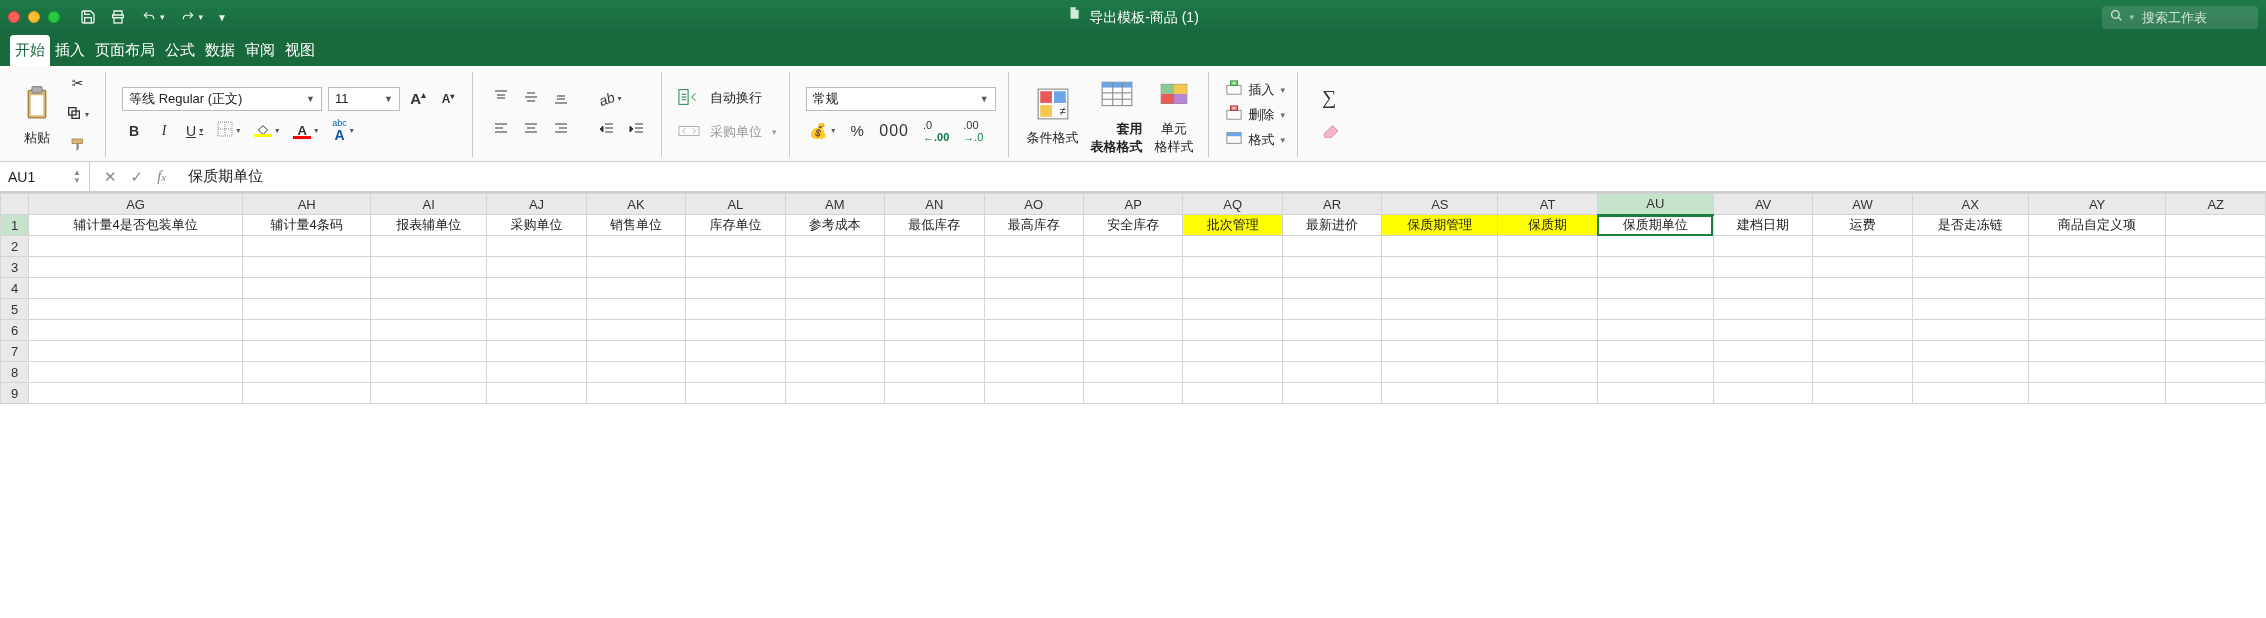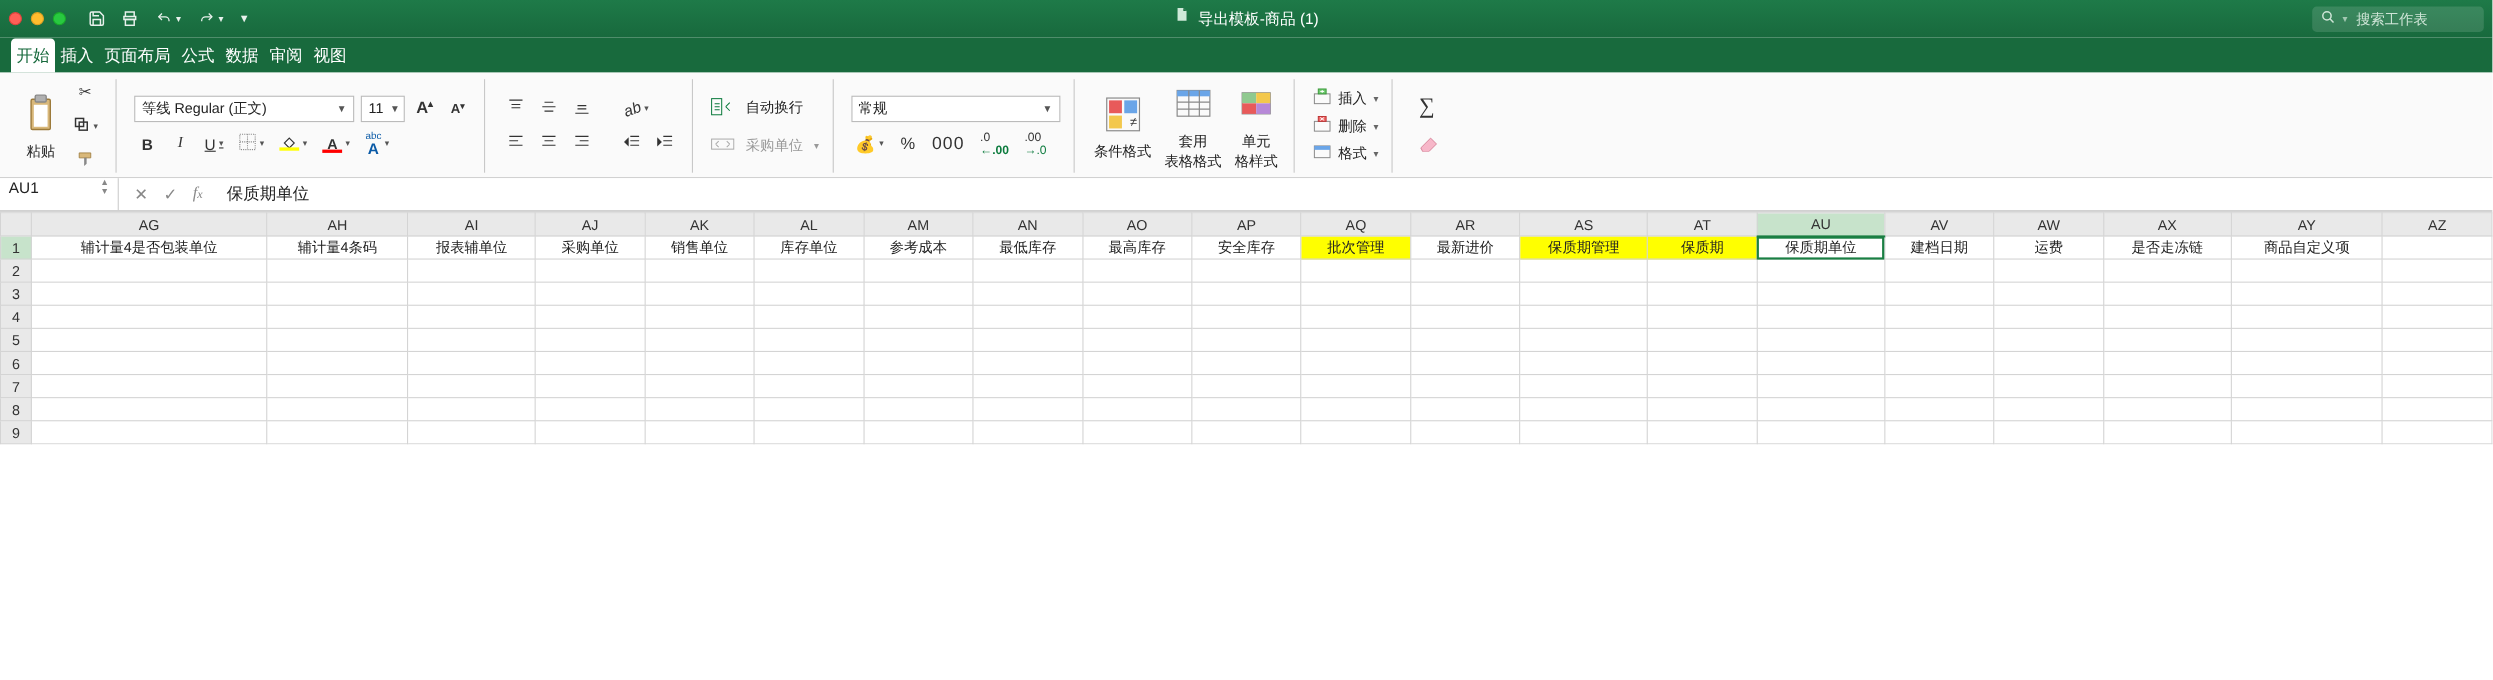--- a/index.html
+++ b/index.html
@@ -107,22 +107,22 @@
   }
   .btn.dd::after { content:"▾"; font-size:8px; margin-left:3px; color:#555; }
   .underline-bar { width:18px; height:3px; margin-top:-2px; }
   
   .formula-bar {
     display:flex; align-items:center;
     border-bottom: 1px solid #ccc; height:30px;
     background:#fff;
   }
   .namebox {
-    width:108px; border-right:1px solid #ccc;
-    display:flex; align-items:flex-start; padding:0 8px; height:100%;
+    width:90px; border-right:1px solid #ccc;
+    display:flex; align-items:center; padding:0 8px; height:100%;
     font-size:14px; justify-content:space-between;
   }
   .fb-actions { display:flex; align-items:center; gap:14px; padding:0 14px; color:#888; }
   .fb-input { flex:1; padding:0 8px; font-size:15px; }
   
   .grid-wrapper { border-top:1px solid #ccc; }
   table.grid {
     border-collapse: collapse; width:100%; table-layout:auto;
   }
   table.grid th, table.grid td {
@@ -249,21 +249,21 @@
     </div>
   </div>
 
   <div class="group">
     <div class="ribbon-row">
       <div class="ctrl-row">
         <div class="combo" style="width:200px">
           <span>等线 Regular (正文)</span>
           <span class="caret" style="margin-left:auto">▼</span>
         </div>
-        <div class="combo" style="width:40px">
+        <div class="combo" style="width:72px">
           <span>11</span>
           <span class="caret" style="margin-left:auto">▼</span>
         </div>
         <div class="btn">
             <span style="font-size:15px;font-weight:600;">A<span style="font-size:9px;position:relative;top:-6px;">▴</span></span>
           </div>
         <div class="btn">
             <span style="font-size:12px;font-weight:600;">A<span style="font-size:8px;position:relative;top:-4px;">▾</span></span>
           </div>
       </div>
@@ -438,21 +438,21 @@
       <span class="icon-wrapper">
         <svg width="34" height="34" viewBox="0 0 32 32">
             <rect x="2" y="4" width="28" height="22" fill="none" stroke="#888"></rect>
             <rect x="2" y="4" width="28" height="5" fill="#6aa5e8"></rect>
             <line x1="2" y1="14" x2="30" y2="14" stroke="#888"></line>
             <line x1="2" y1="20" x2="30" y2="20" stroke="#888"></line>
             <line x1="12" y1="4" x2="12" y2="26" stroke="#888"></line>
             <line x1="21" y1="4" x2="21" y2="26" stroke="#888"></line>
           </svg>
       </span>
-      <span style="white-space:pre;text-align:center;">套用
+      <span style="white-space:pre;text-align:right;font-weight:bold;">套用
 表格格式</span>
     </div>
     <div class="big-btn">
       <span class="icon-wrapper">
         <svg width="34" height="34" viewBox="0 0 32 32">
             <rect x="4" y="6" width="24" height="18" fill="none" stroke="#888"></rect>
             <rect x="4" y="6" width="12" height="9" fill="#8fc98f"></rect>
             <rect x="16" y="6" width="12" height="9" fill="#f3c84c"></rect>
             <rect x="4" y="15" width="12" height="9" fill="#e85a5a"></rect>
             <rect x="16" y="15" width="12" height="9" fill="#b788d8"></rect>

